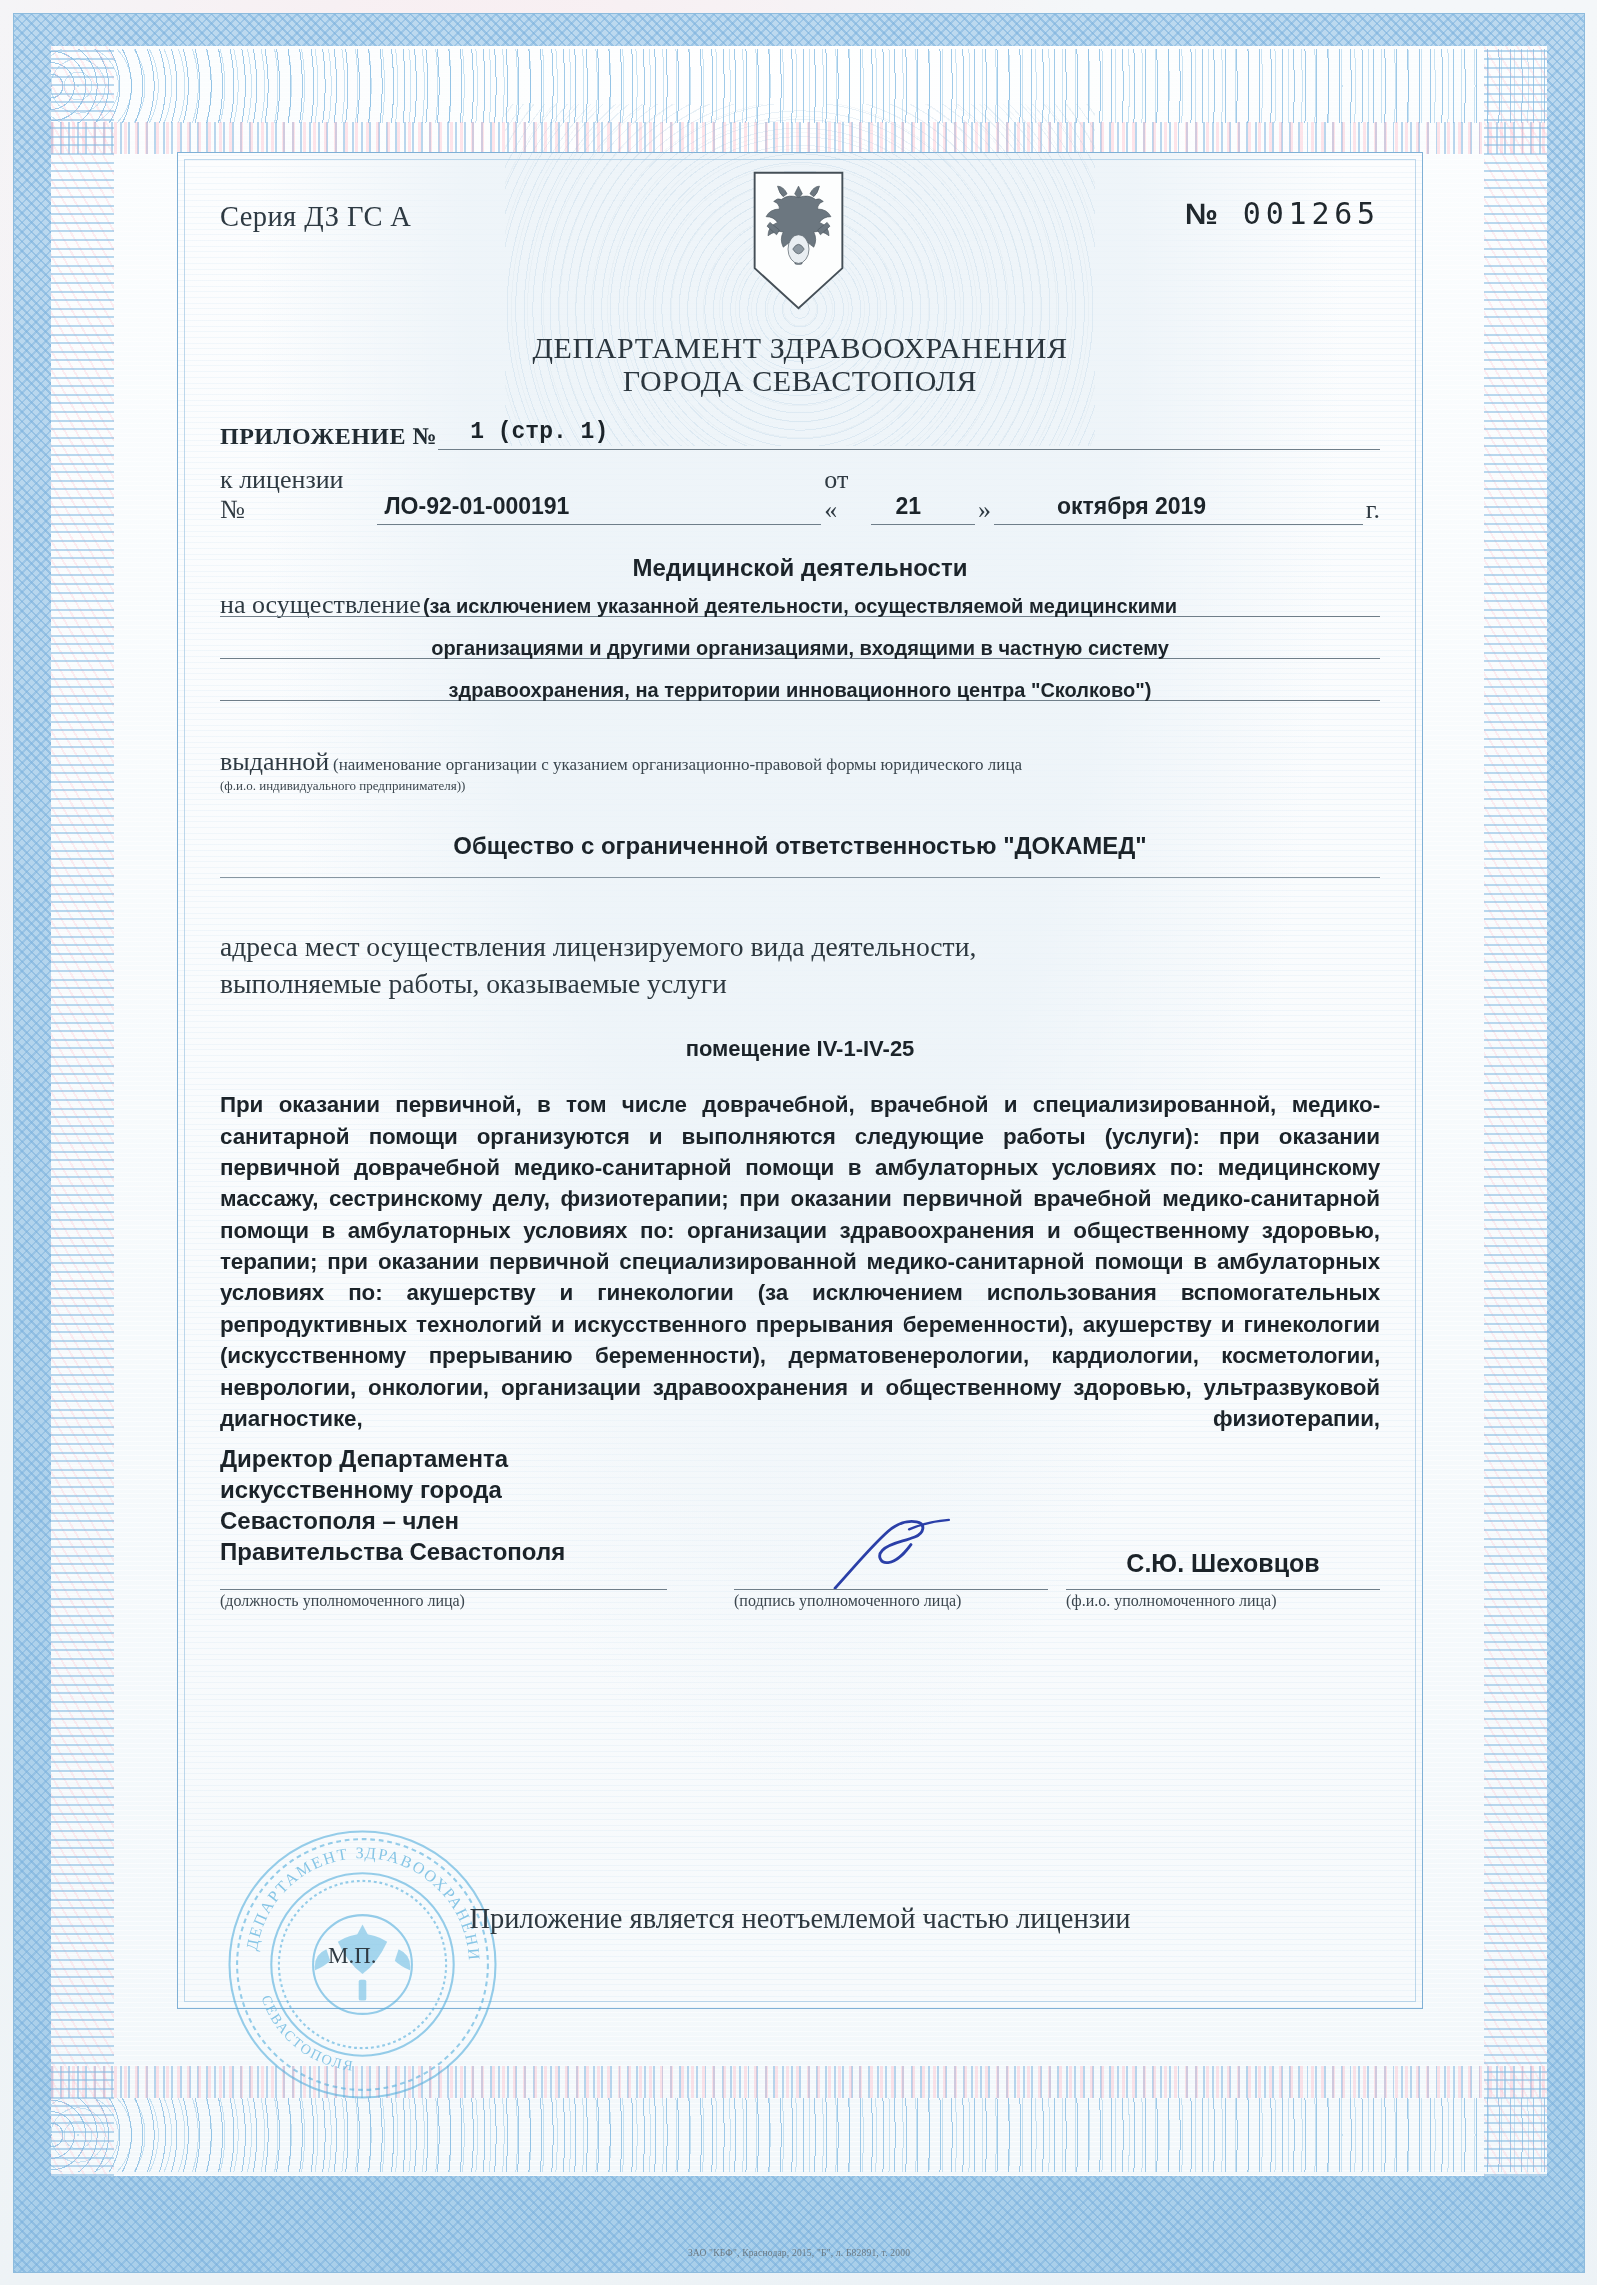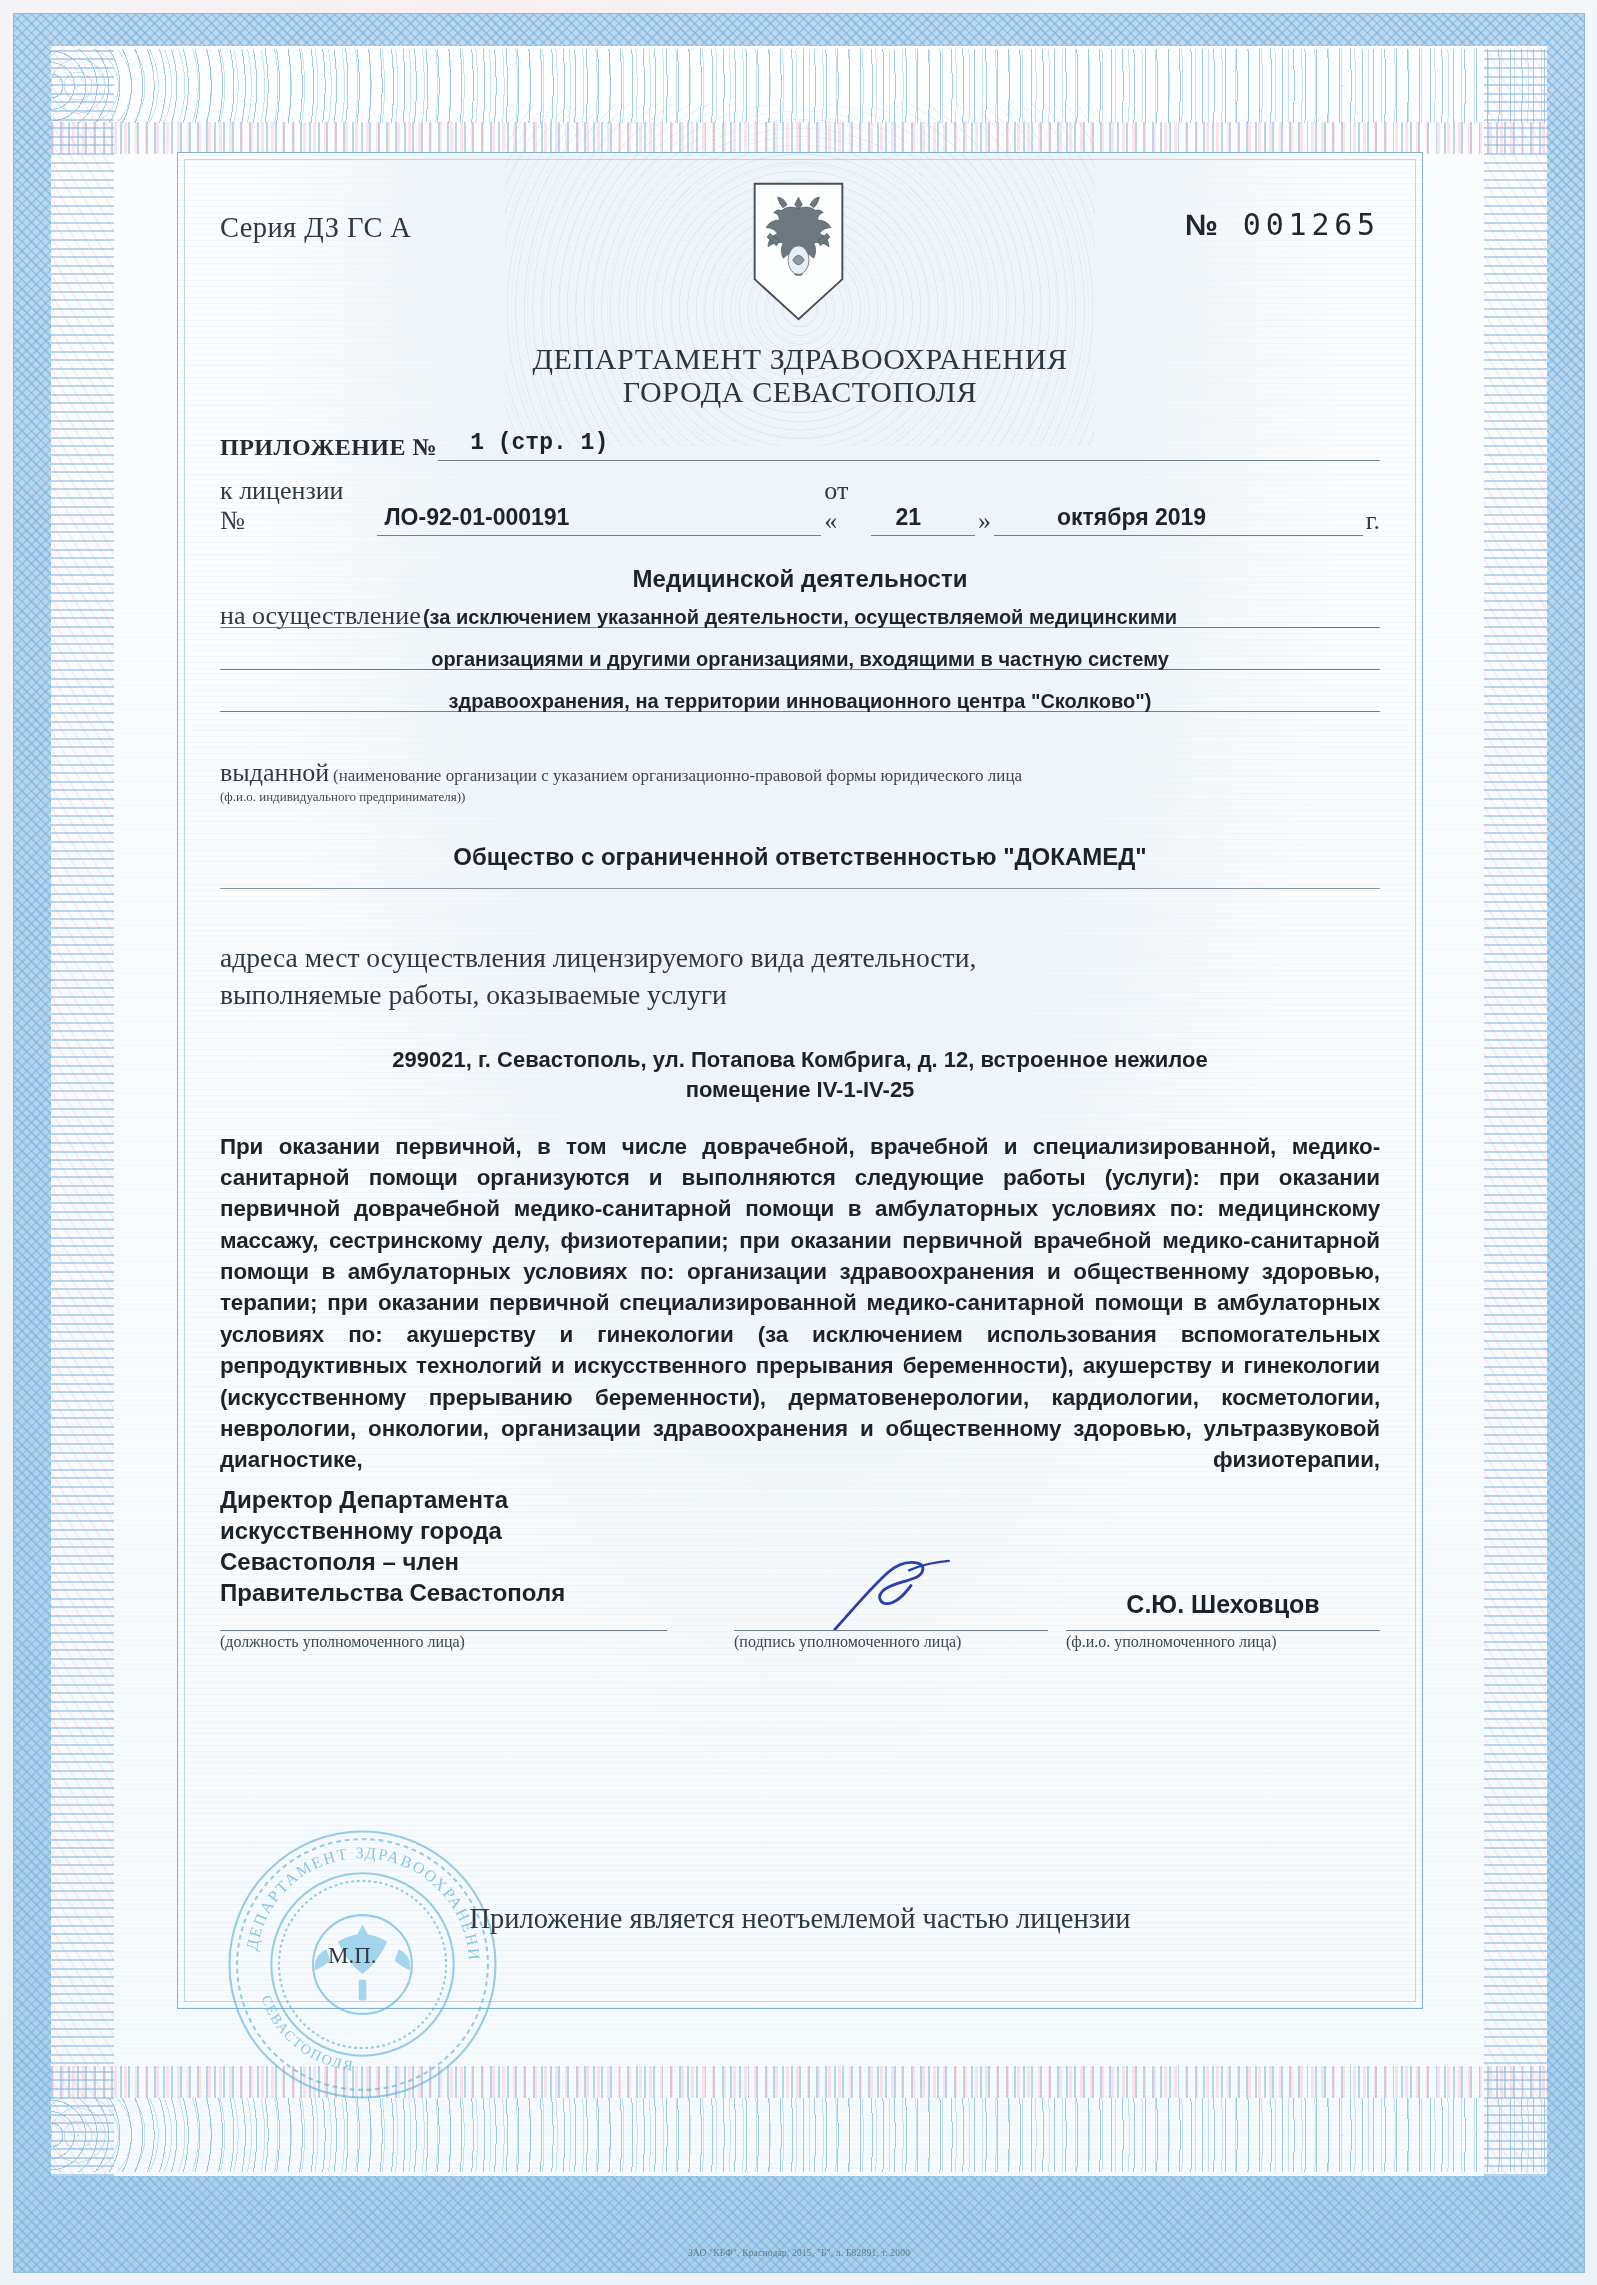--- a/index.html
+++ b/index.html
@@ -67,21 +67,21 @@
   .rosette{
     position:absolute;left:50%;top:-49px;transform:translateX(-50%);
     width:590px;height:342px;opacity:.42;pointer-events:none;
     background:
       repeating-radial-gradient(circle at 50% 60%, rgba(160,195,220,.5) 0 1px, rgba(255,255,255,0) 1px 8.6px),
       repeating-radial-gradient(circle at 50% 60%, rgba(200,215,225,.4) 0 1px, rgba(255,255,255,0) 1px 16px);
   }
   .content{position:relative;z-index:3;padding:0 42px;}
 
   
-  .hdr{display:flex;align-items:flex-start;justify-content:space-between;padding-top:25px;}
+  .hdr{display:flex;align-items:flex-start;justify-content:space-between;padding-top:14px;}
   .series{font-size:28.5px;color:#2e3a43;letter-spacing:0.4px;padding-top:34px;}
   .emblem{width:112px;display:flex;justify-content:center;padding-top:1.9px;}
   .emblem svg{display:block;}
   .docnum{padding-top:28.5px;display:flex;align-items:baseline;gap:25px;
     font-family:"DejaVu Sans Mono", monospace;color:#20282e;}
   .docnum .no{font-size:29.5px;font-weight:bold;font-family:"Liberation Sans",sans-serif;}
   .docnum .digits{font-size:30px;letter-spacing:4.8px;}
 
   .title{text-align:center;margin-top:19px;line-height:1.12;}
   .title div{font-size:30px;letter-spacing:0.6px;color:#2b363e;font-weight:400;}
@@ -277,21 +277,20 @@
 
       <div class="orgname">Общество с ограниченной ответственностью "ДОКАМЕД"</div>
       <div class="org-rule"></div>
 
       <div class="section-h">
         <div>адреса мест осуществления лицензируемого вида деятельности,</div>
         <div>выполняемые работы, оказываемые услуги</div>
       </div>
 
       <div class="address">
-        <div>299021, г. Севастополь, ул. Потапова Комбрига, д. 12, встроенное нежилое</div>
         <div>помещение IV-1-IV-25</div>
       </div>
 
       <div class="body-text">При оказании первичной, в том числе доврачебной, врачебной и специализированной, медико-санитарной помощи организуются и выполняются следующие работы (услуги): при оказании первичной доврачебной медико-санитарной помощи в амбулаторных условиях по: медицинскому массажу, сестринскому делу, физиотерапии; при оказании первичной врачебной медико-санитарной помощи в амбулаторных условиях по: организации здравоохранения и общественному здоровью, терапии; при оказании первичной специализированной медико-санитарной помощи в амбулаторных условиях по: акушерству и гинекологии (за исключением использования вспомогательных репродуктивных технологий и искусственного прерывания беременности), акушерству и гинекологии (искусственному прерыванию беременности), дерматовенерологии, кардиологии, косметологии, неврологии, онкологии, организации здравоохранения и общественному здоровью, ультразвуковой диагностике, физиотерапии,</div>
 
       <div class="sig">
         <div class="post">
           <div>Директор Департамента</div>
           <div>искусственному города</div>
           <div>Севастополя – член</div>

